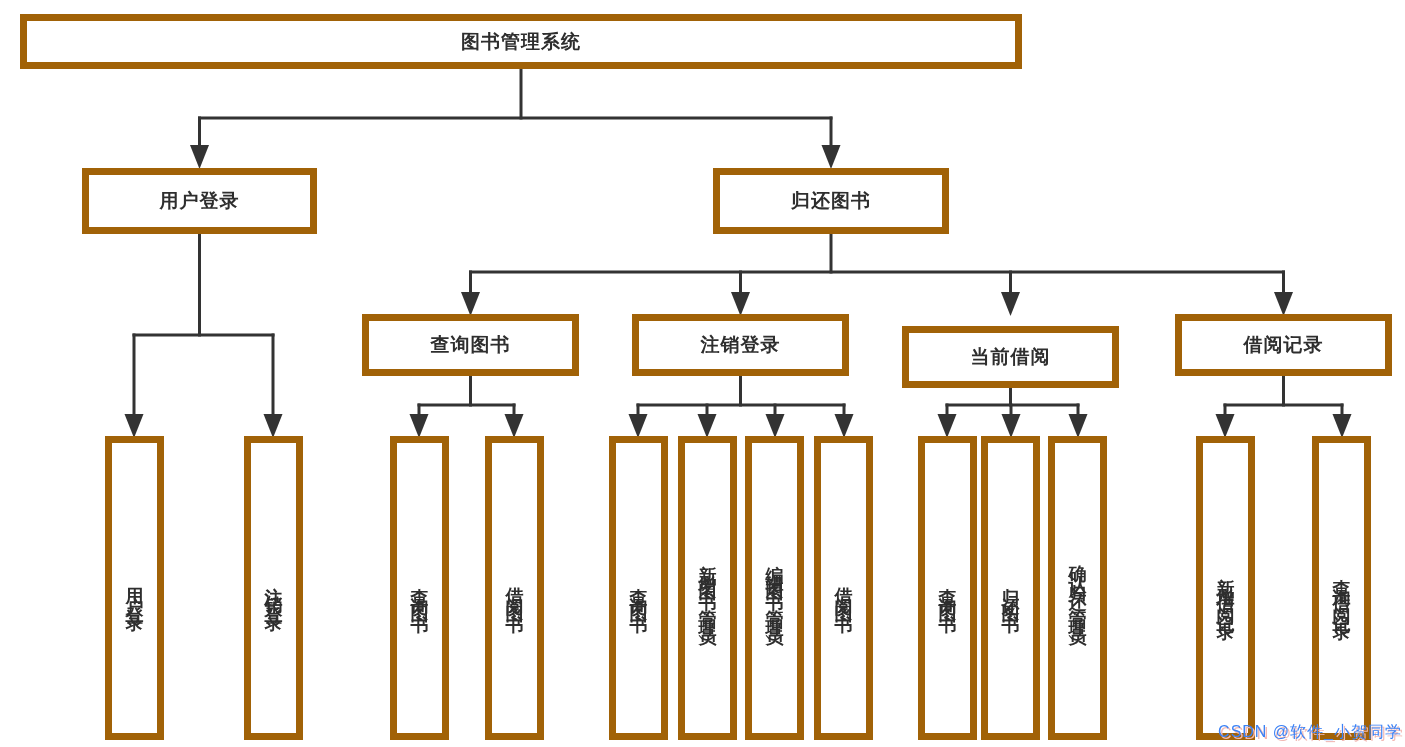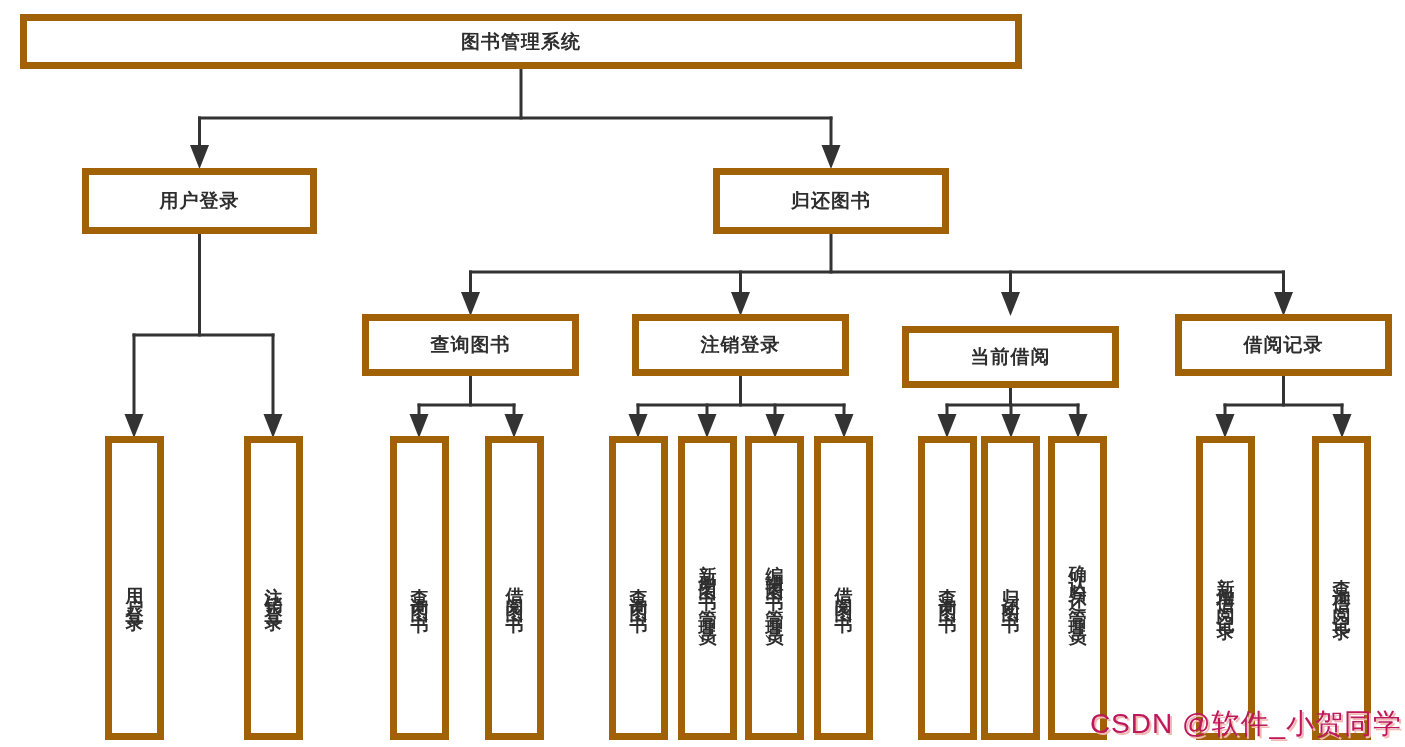--- a/index.html
+++ b/index.html
@@ -36,22 +36,22 @@
     text-orientation: mixed;
     font-size: 18px;
     letter-spacing: 9px;
     line-height: 1;
     padding-top: 6px;
   }
   #watermark {
     position: absolute;
     right: 3px;
     bottom: 4px;
-    font-size: 28px;
-    color: #be185d;
+    font-size: 16px;
+    color: #3b82f6;
     text-shadow: 2px 2px 0 #f2b9b4;
     letter-spacing: 1px;
     z-index: 3;
     white-space: nowrap;
     text-align: right;
   }
 </style>
 </head>
 <body>
 

